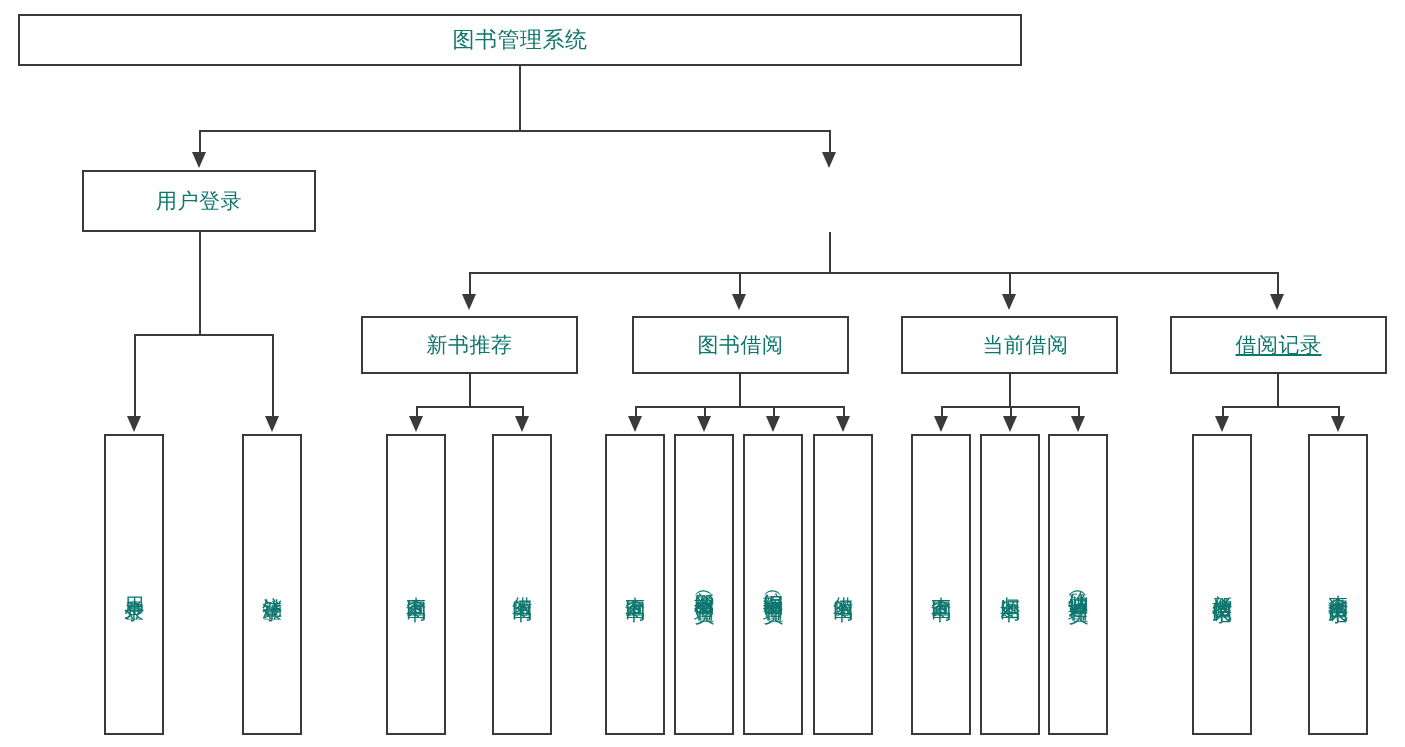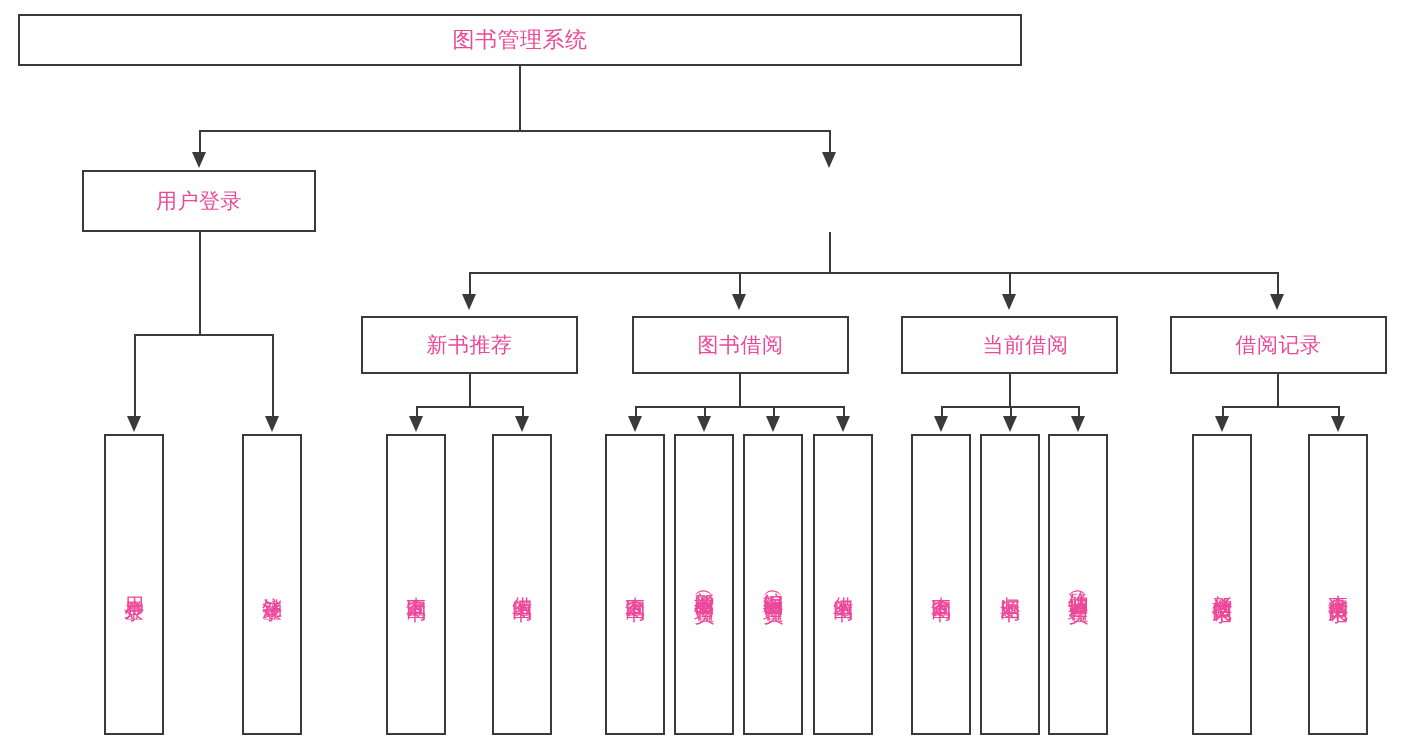--- a/index.html
+++ b/index.html
@@ -22,21 +22,21 @@
   
   .node {
     position: absolute;
     box-sizing: border-box;
     border: 2.5px solid #3a3a3a;
     background: #ffffff;
     display: flex;
     align-items: center;
     justify-content: center;
     text-align: center;
-    color: #ec4899;
+    color: #0f766e;
     line-height: 1.18;
   }
   .node.horizontal {
     font-size: 21px;
     letter-spacing: 0.5px;
   }
   .node.root {
     font-size: 22px;
   }
   .node.vertical {
@@ -125,21 +125,21 @@
 
   <div class="node horizontal" style="left:632px; top:316px; width:217px; height:58px;">
     <span class="label">图书借阅</span>
   </div>
   <div class="node horizontal" style="left:361px; top:316px; width:217px; height:58px;">
     <span class="label">新书推荐</span>
   </div>
   <div class="node horizontal" style="left:901px; top:316px; width:217px; height:58px;padding-left:32px;">
     <span class="label">当前借阅</span>
   </div>
-  <div class="node horizontal" style="left:1170px; top:316px; width:217px; height:58px;">
+  <div class="node horizontal" style="left:1170px; top:316px; width:217px; height:58px;text-decoration:underline;">
     <span class="label">借阅记录</span>
   </div>
 
   <div class="vline" style="left:469px; top:374px; height:32px;"></div>
   <div class="hline" style="left:416px; top:406px; width:106px;"></div>
   <div class="vline" style="left:416px; top:406px; height:12px;"></div>
   <div class="arrow" style="left:409px; top:416px;"></div>
   <div class="vline" style="left:522px; top:406px; height:12px;"></div>
   <div class="arrow" style="left:515px; top:416px;"></div>
 

